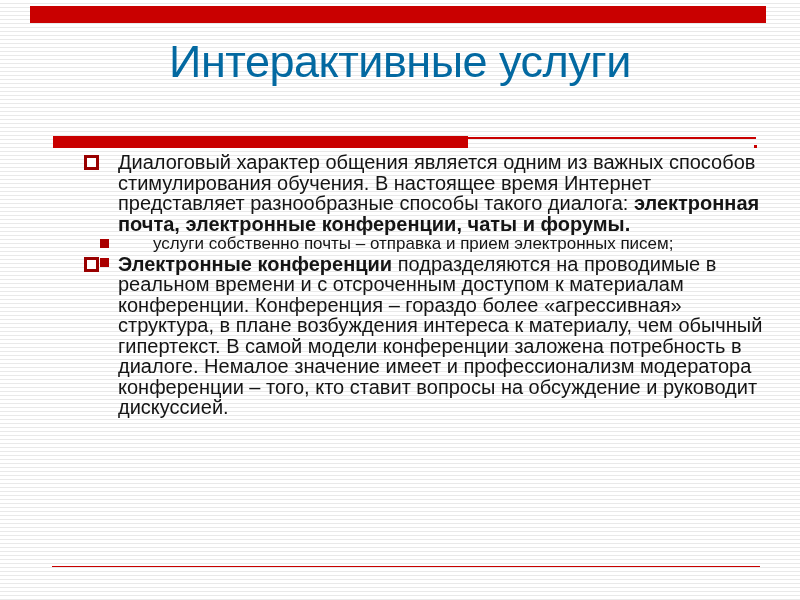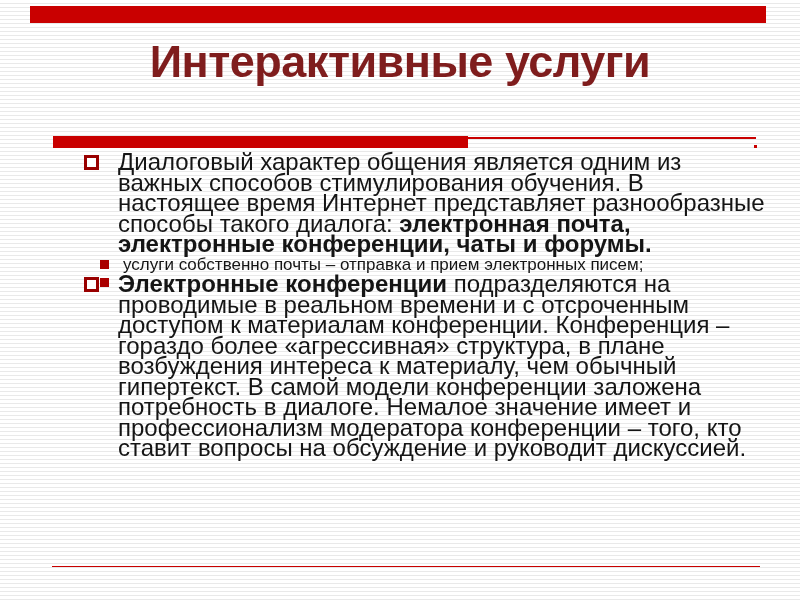--- a/index.html
+++ b/index.html
@@ -26,22 +26,22 @@
     width: 736px;
     height: 17px;
   }
   .slide-title {
     position: absolute;
     left: 0;
     top: 36px;
     width: 800px;
     text-align: center;
     font-size: 45px;
-    font-weight: bold;
-    color: #7f1d1d;
+    font-weight: normal;
+    color: #0369a1;
     letter-spacing: -0.5px;
     white-space: nowrap;
   }
   .rule-wrap {
     position: absolute;
     left: 53px;
     top: 136px;
     width: 703px;
     height: 14px;
   }
@@ -73,27 +73,27 @@
     width: 690px;
     color: #151515;
   }
   .item {
     position: relative;
     box-sizing: border-box;
   }
   .item.l1 {
     padding-left: 34px;
     width: 682px;
-    font-size: 24px;
+    font-size: 20px;
     line-height: 20.5px;
     margin-bottom: 1px;
   }
   .item.l2 {
     margin-left: 16px;
-    padding-left: 23px;
+    padding-left: 53px;
     width: 622px;
     font-size: 17px;
     line-height: 18.5px;
   }
   .marker {
     position: absolute;
     left: 0;
     display: block;
   }
   .item.l1 > .marker {

